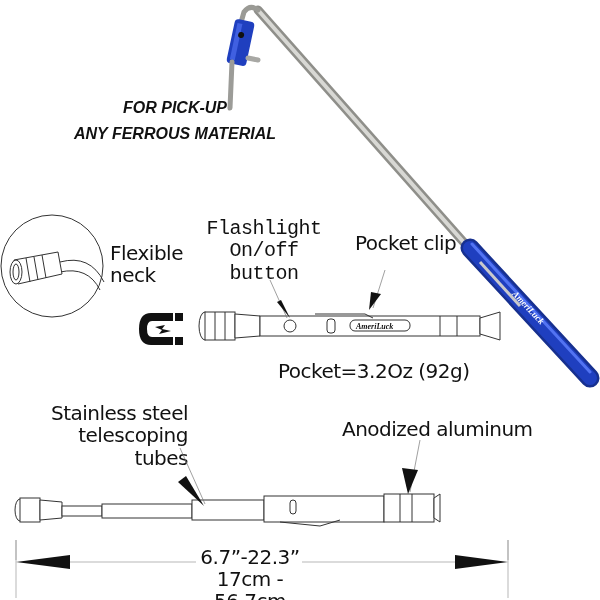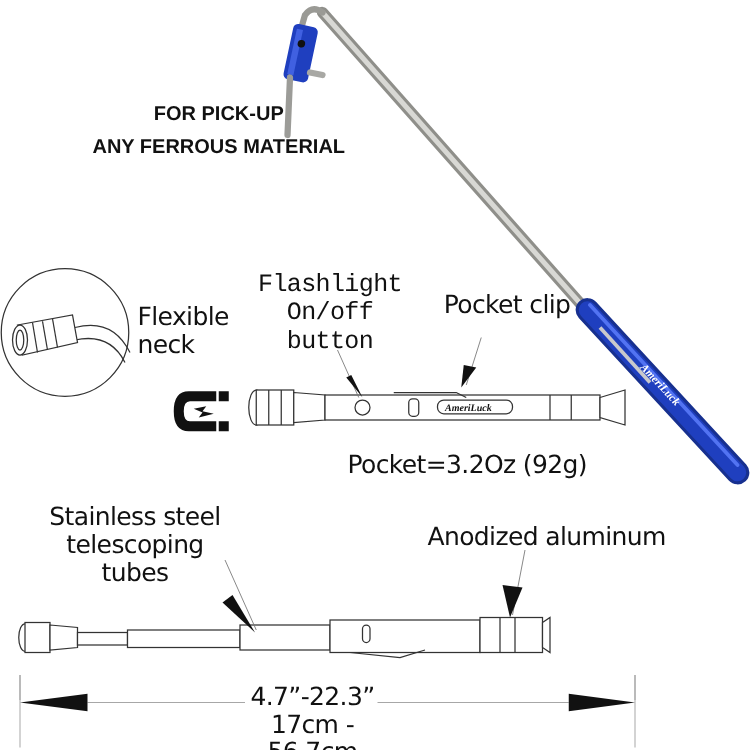--- a/index.html
+++ b/index.html
@@ -29,21 +29,21 @@
   <line x1="232" y1="62" x2="230" y2="108" stroke="#9c9c98" stroke-width="5" stroke-linecap="round"></line>
   <line x1="248" y1="58" x2="258" y2="60" stroke="#a8a8a4" stroke-width="5" stroke-linecap="round"></line>
 
   <line x1="470" y1="248" x2="590" y2="378" stroke="#17308f" stroke-width="19" stroke-linecap="round"></line>
   <line x1="470" y1="248" x2="590" y2="378" stroke="#1f3fbf" stroke-width="14" stroke-linecap="round"></line>
   <line x1="472" y1="244" x2="590" y2="372" stroke="#5f80ff" stroke-width="3" stroke-linecap="round" opacity="0.8"></line>
   <line x1="480" y1="262" x2="520" y2="306" stroke="#c9c9cc" stroke-width="3"></line>
   <text x="505" y="300" font-family="Liberation Serif, serif" font-style="italic" font-weight="bold" font-size="9" fill="#ffffff" transform="rotate(47 515 305)">AmeriLuck</text>
 </svg>
 
-<div class="abs head" style="left:70px;top:79px;width:210px;">
+<div class="abs head" style="left:70px;top:95px;width:210px;font-style:italic;">
   <div>FOR PICK-UP</div>
   <div>ANY FERROUS MATERIAL</div>
 </div>
 
 <svg width="110" height="110" style="left:0;top:212px;">
   <circle cx="52" cy="54" r="51" fill="#fff" stroke="#333" stroke-width="1"></circle>
   <path d="M60 50 Q90 42 104 70" stroke="#333" stroke-width="1" fill="none"></path>
   <path d="M60 60 Q88 54 100 78" stroke="#333" stroke-width="1" fill="none"></path>
   <g stroke="#333" stroke-width="1" fill="#fff">
     <path d="M14 48 L58 40 L62 62 L18 72 Z"></path>
@@ -92,21 +92,21 @@
   <text x="161" y="29" font-family="Liberation Serif, serif" font-style="italic" font-weight="bold" font-size="8" fill="#111">AmeriLuck</text>
 
   <line x1="75" y1="-20" x2="92" y2="18" stroke="#777" stroke-width="0.7"></line>
   <path d="M86 0 L95 18 L82 2 Z" fill="#111"></path>
   <line x1="190" y1="-30" x2="178" y2="8" stroke="#777" stroke-width="0.7"></line>
   <path d="M176 -8 L174 10 L186 -6 Z" fill="#111"></path>
 </svg>
 
 <div class="abs label" style="left:278px;top:360px;font-size:20px;">Pocket=3.2Oz (92g)</div>
 
-<div class="abs label" style="left:28px;top:402px;font-size:20px;text-align:center;width:160px;">
+<div class="abs label" style="left:28px;top:402px;font-size:20px;text-align:right;width:160px;">
   <div>Stainless steel</div>
   <div>telescoping tubes</div>
 </div>
 
 <div class="abs label" style="left:342px;top:418px;font-size:20px;">Anodized aluminum</div>
 
 <svg width="600" height="100" style="left:0;top:460px;">
   <g stroke="#333" stroke-width="1" fill="#fff">
     <ellipse cx="20" cy="50" rx="5" ry="11"></ellipse>
     <rect x="20" y="38" width="20" height="24"></rect>
@@ -133,15 +133,15 @@
 
 <svg width="600" height="60" style="left:0;top:540px;">
   <line x1="16" y1="0" x2="16" y2="58" stroke="#9a9a9a" stroke-width="0.7"></line>
   <line x1="508" y1="0" x2="508" y2="58" stroke="#9a9a9a" stroke-width="0.7"></line>
   <line x1="70" y1="22" x2="196" y2="22" stroke="#9a9a9a" stroke-width="0.7"></line>
   <line x1="302" y1="22" x2="455" y2="22" stroke="#9a9a9a" stroke-width="0.7"></line>
   <path d="M16 22 L70 15 L70 29 Z" fill="#111"></path>
   <path d="M508 22 L455 15 L455 29 Z" fill="#111"></path>
 </svg>
 <div class="abs label" style="left:180px;top:546px;width:140px;text-align:center;font-size:20px;line-height:22px;">
-  <div>4.7”-22.3”</div>
+  <div>6.7”-22.3”</div>
   <div>17cm - 56.7cm</div>
 </div>
 
 </body></html>

